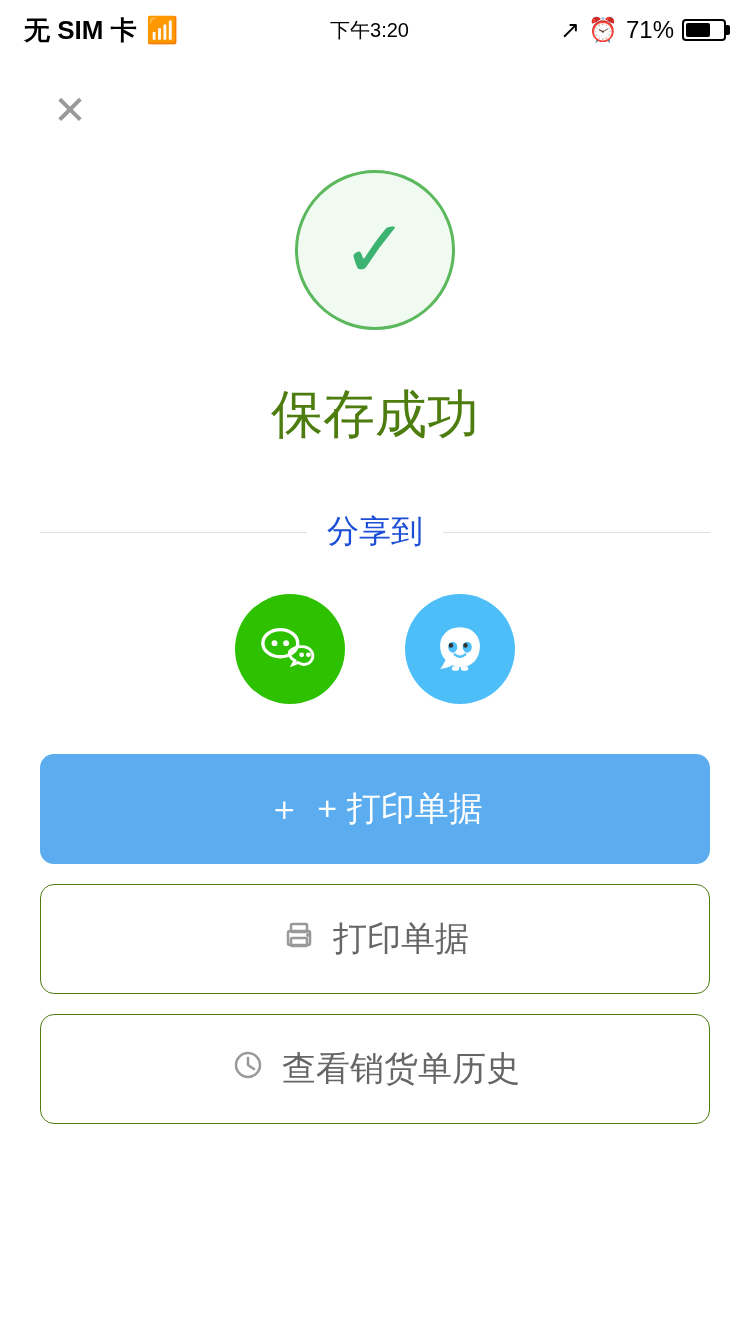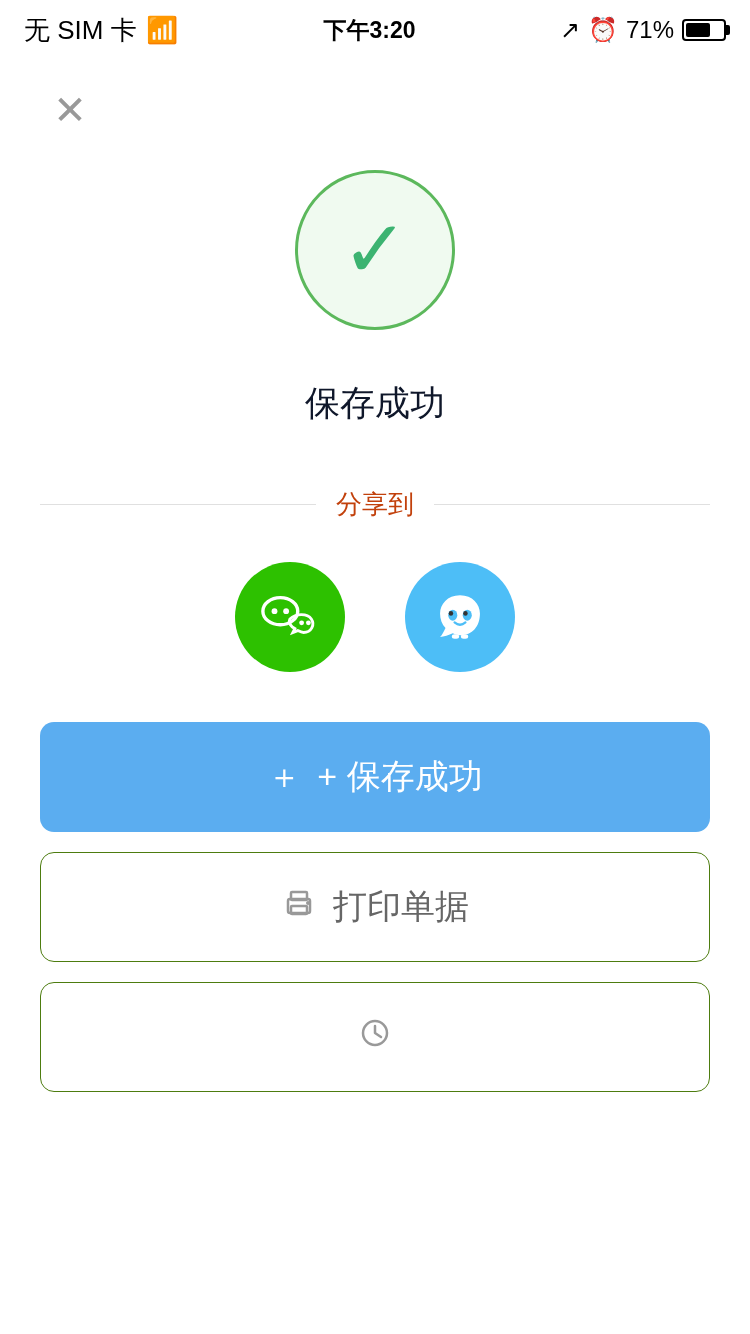--- a/index.html
+++ b/index.html
@@ -21,24 +21,25 @@
       justify-content: space-between;
       padding: 0 24px;
       background: #fff;
     }
     .status-left {
       display: flex;
       align-items: center;
       gap: 10px;
       font-size: 26px;
       color: #000;
+      font-weight: bold;
     }
     .status-center {
-      font-size: 23px;
-      font-weight: 700;
+      font-size: 20px;
+      font-weight: 400;
       color: #000;
     }
     .status-right {
       display: flex;
       align-items: center;
       gap: 8px;
       font-size: 24px;
       color: #000;
     }
     .wifi-icon {
@@ -116,22 +117,22 @@
       margin-bottom: 50px;
     }
     .checkmark {
       font-size: 80px;
       color: #3cb371;
       line-height: 1;
     }
 
     
     .success-title {
-      font-size: 35px;
-      color: #0f172a;
+      font-size: 52px;
+      color: #4d7c0f;
       font-weight: 400;
       margin-bottom: 60px;
     }
 
     
     .share-section {
       width: 100%;
       margin-bottom: 50px;
     }
     .divider-row {
@@ -139,22 +140,22 @@
       align-items: center;
       gap: 20px;
       margin-bottom: 40px;
     }
     .divider-line {
       flex: 1;
       height: 1px;
       background: #e0e0e0;
     }
     .divider-label {
-      font-size: 26px;
-      color: #c2410c;
+      font-size: 32px;
+      color: #1d4ed8;
       white-space: nowrap;
     }
 
     
     .share-icons {
       display: flex;
       justify-content: center;
       gap: 60px;
     }
     .share-icon-btn {
@@ -283,21 +284,21 @@
           <rect x="33" y="51" width="8" height="5" rx="3" fill="white"></rect>
         </svg>
       </button>
     </div>
   </div>
 
   <div class="action-buttons">
 
     <button class="action-btn btn-primary">
       <span class="btn-icon">＋</span>
-      <span>+ 保存成功</span>
+      <span>+ 打印单据</span>
     </button>
 
     <button class="action-btn btn-secondary">
       <span class="btn-icon">
         <svg width="36" height="36" viewBox="0 0 36 36" fill="none">
           <rect x="7" y="14" width="22" height="14" rx="2" stroke="#999" stroke-width="2.5"></rect>
           <rect x="10" y="7" width="16" height="8" rx="1" stroke="#999" stroke-width="2.5"></rect>
           <rect x="10" y="21" width="16" height="8" rx="1" stroke="#999" stroke-width="2.5"></rect>
           <circle cx="27" cy="18" r="2" fill="#999"></circle>
         </svg>
@@ -305,16 +306,17 @@
       <span>打印单据</span>
     </button>
 
     <button class="action-btn btn-secondary">
       <span class="btn-icon">
         <svg width="36" height="36" viewBox="0 0 36 36" fill="none">
           <circle cx="18" cy="18" r="12" stroke="#999" stroke-width="2.5"></circle>
           <path d="M18 11 L18 18 L24 22" stroke="#999" stroke-width="2.5" stroke-linecap="round" stroke-linejoin="round"></path>
         </svg>
       </span>
+      <span>查看销货单历史</span>
     </button>
   </div>
 
 </div>
 
 </body></html>

